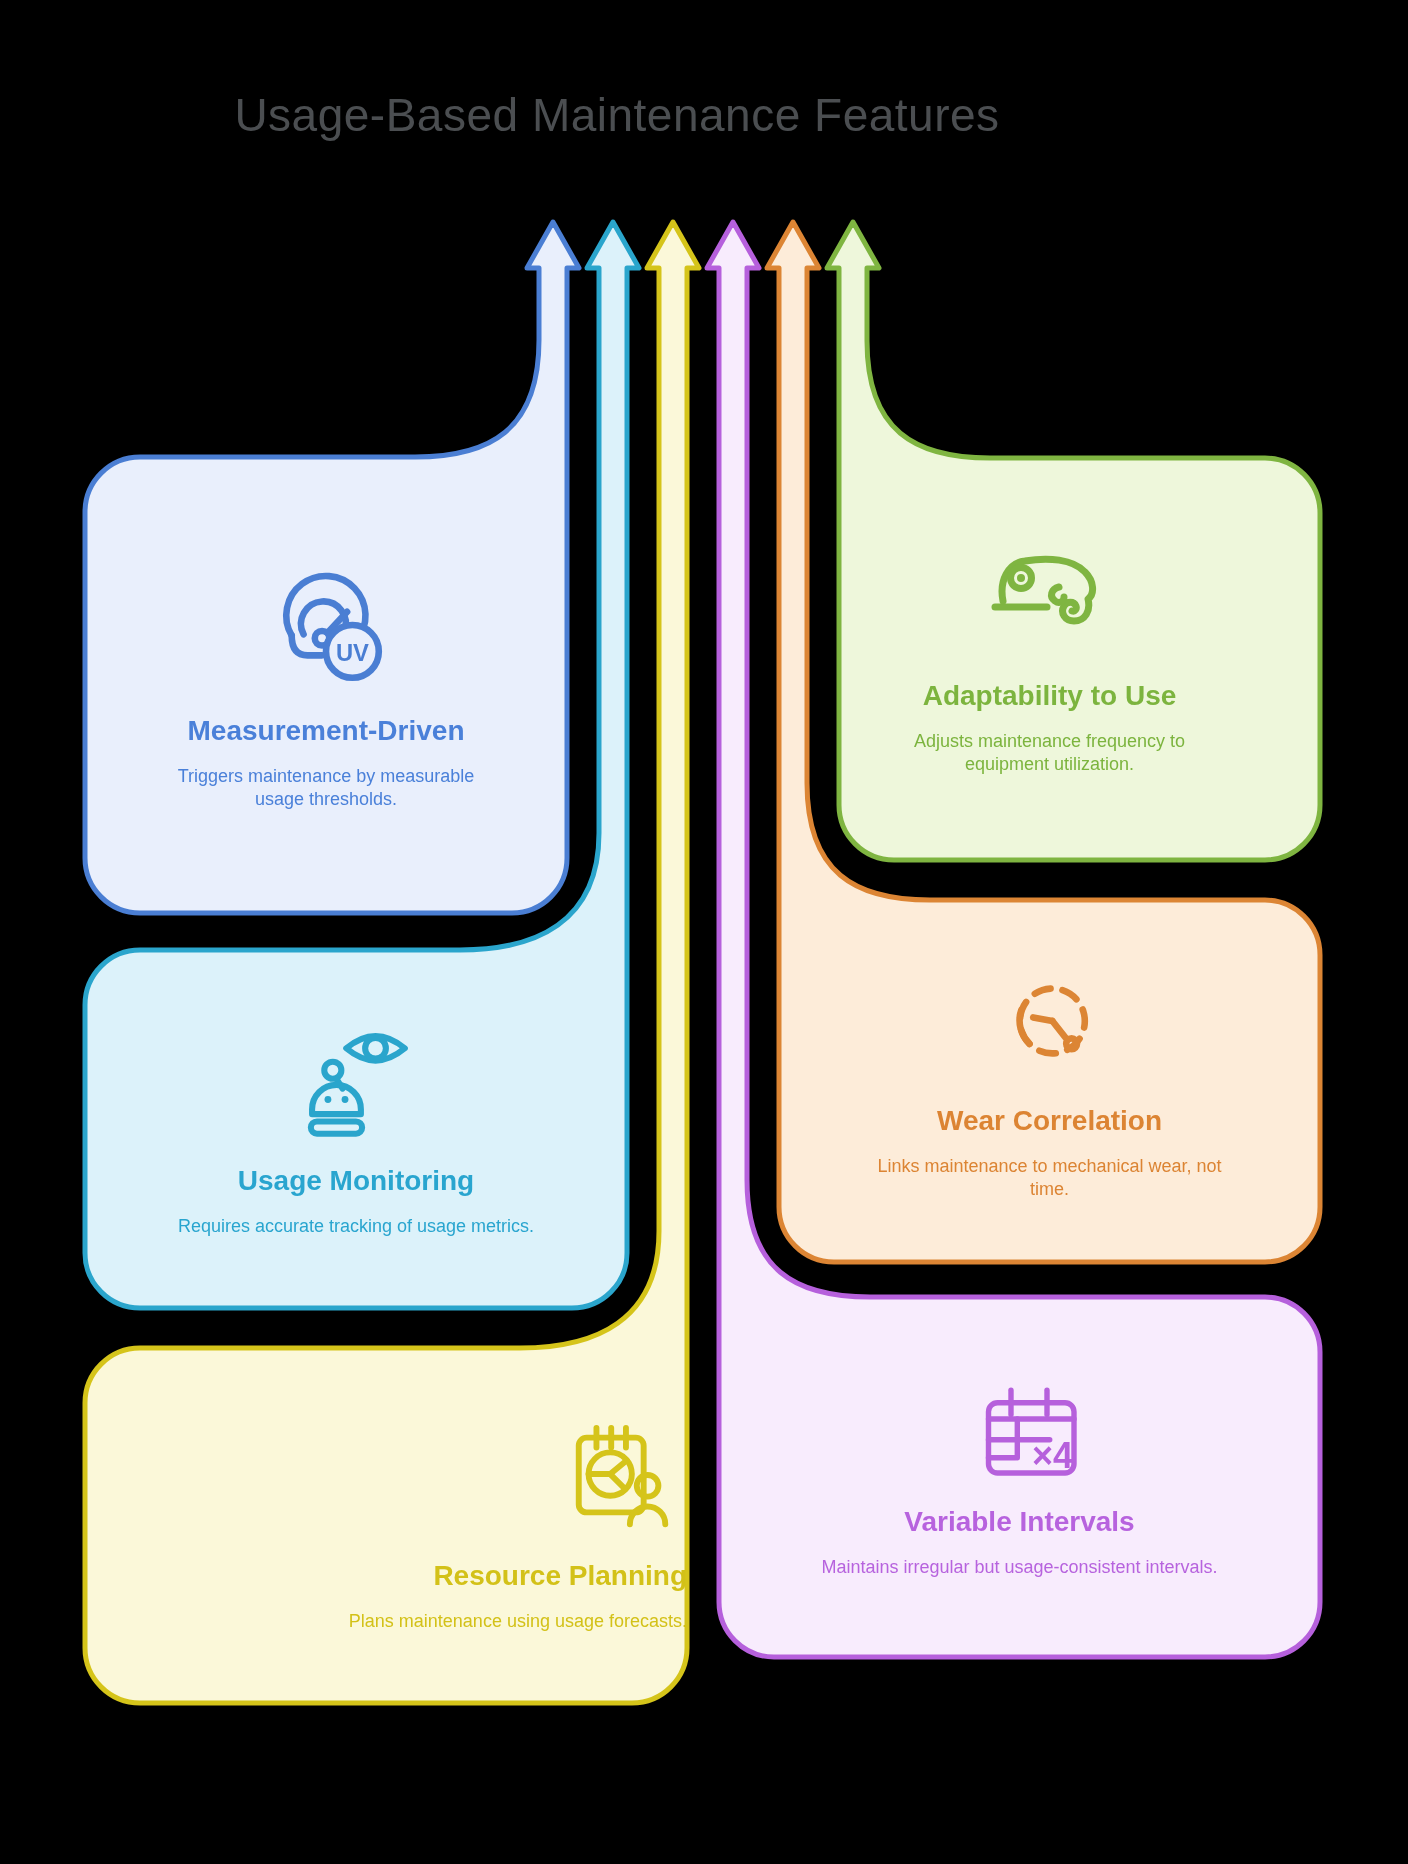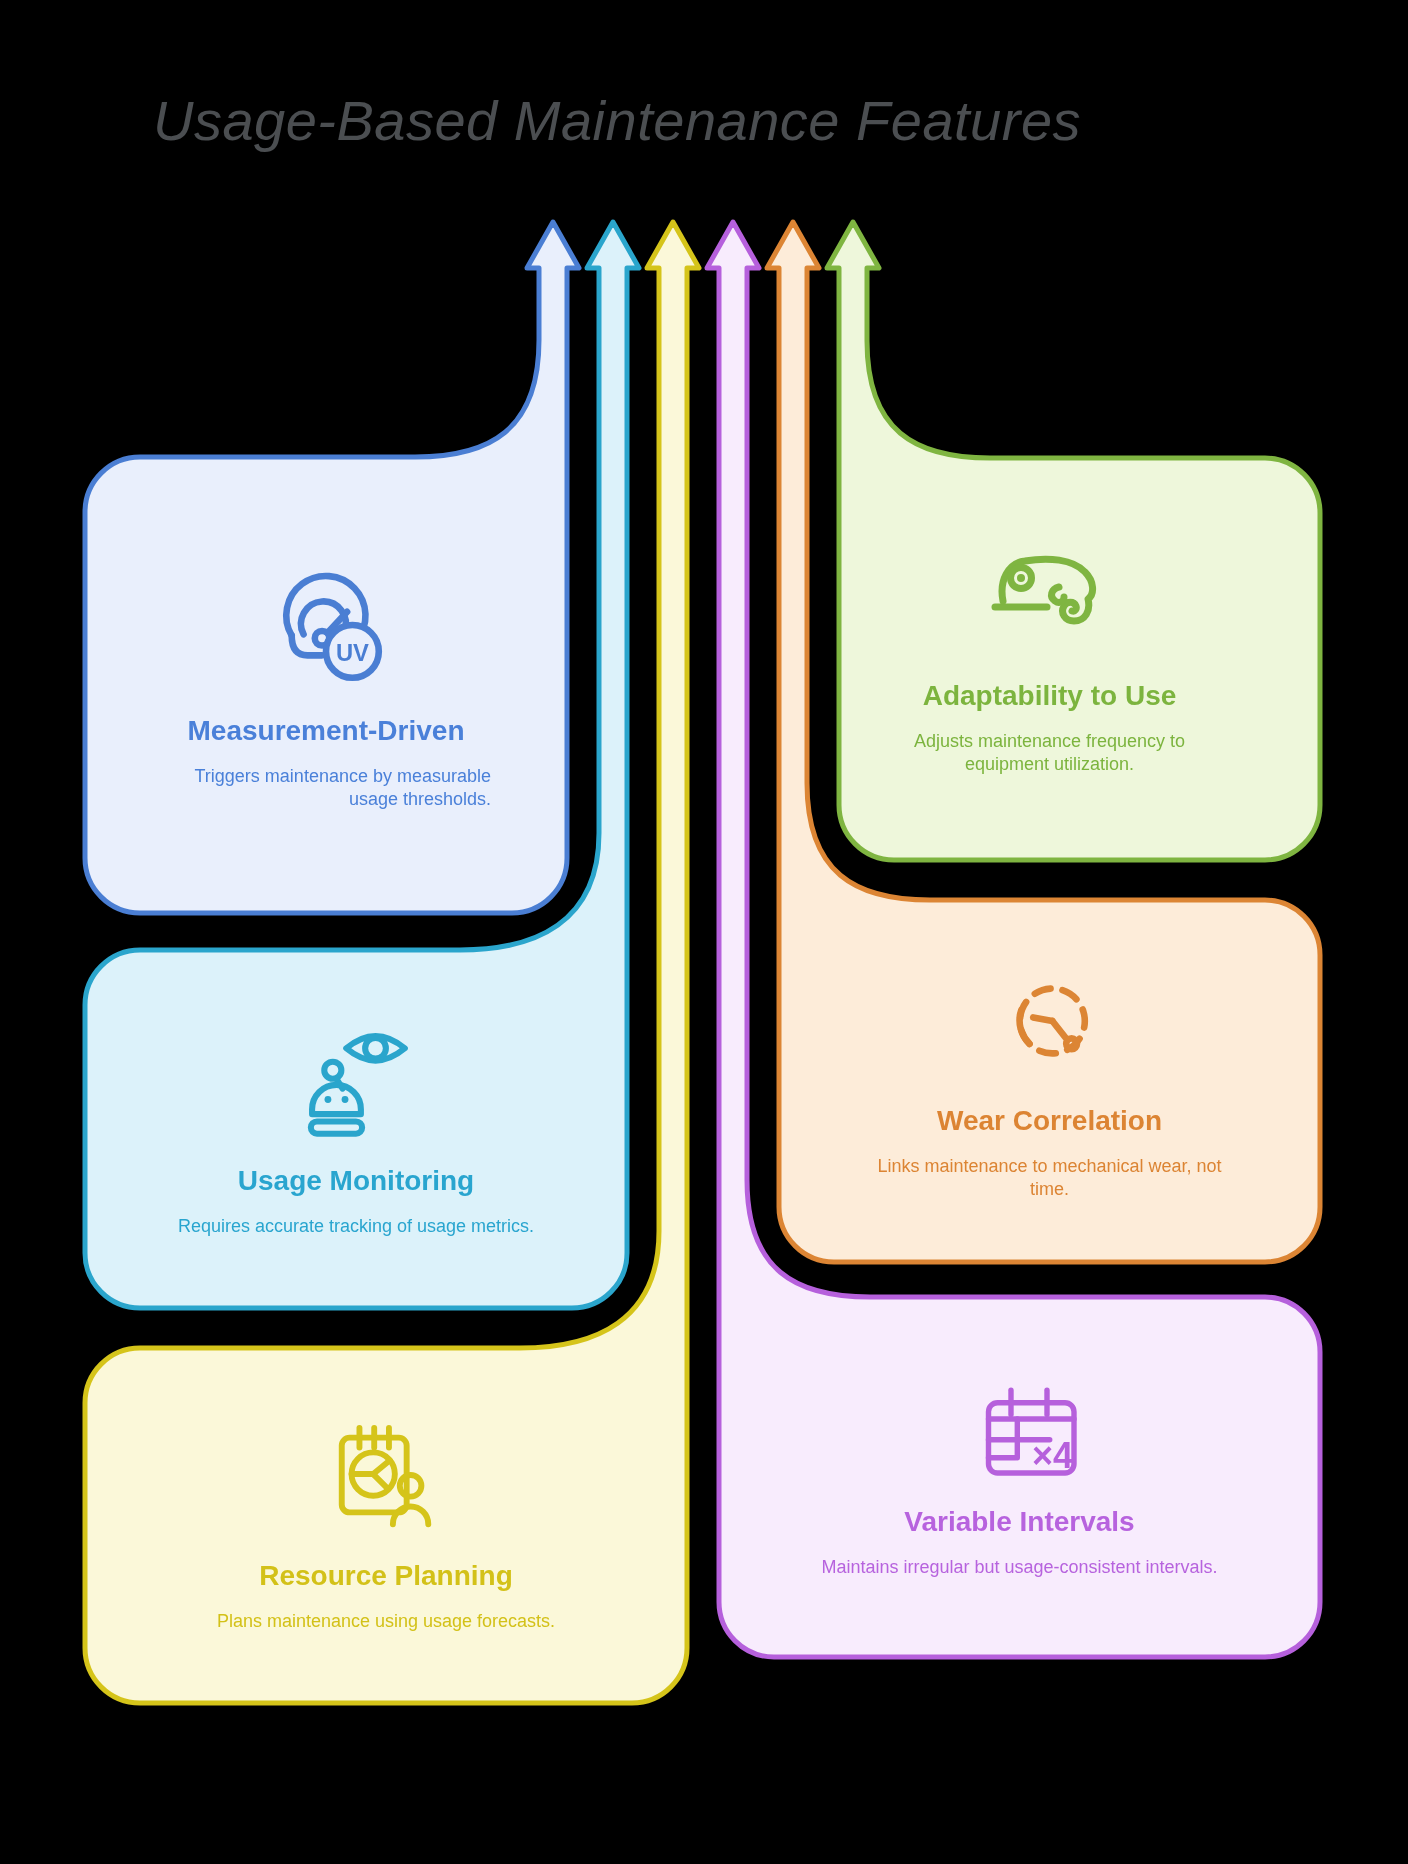--- a/index.html
+++ b/index.html
@@ -2,23 +2,22 @@
 <html><head>
 <meta charset="utf-8">
 <style>
   html,body { margin:0; padding:0; background:#000; }
   .stage {
     position:relative; width:1408px; height:1864px; background:#000;
     font-family:"Liberation Sans", sans-serif; overflow:hidden;
   }
   .main-title {
     position:absolute; top:88px; left:0; width:1234px;
-    text-align:center; font-size:56px; font-weight:500; color:#4b4e51;
+    text-align:center; font-size:46px; font-weight:500; color:#4b4e51;
     letter-spacing:0.5px;
-    font-style:italic;
   }
   .shapes { position:absolute; left:0; top:0; }
   .panel {
     position:absolute; display:flex; flex-direction:column;
     align-items:center; justify-content:center; text-align:center;
   }
   .panel .icon { margin-bottom:22px; }
   .panel-title { font-size:28px; font-weight:700; line-height:1.28; margin-bottom:16px; }
   .panel-desc  { font-size:18px; font-weight:400; line-height:1.3; }
   
@@ -48,21 +47,21 @@
     <g stroke-width="5" stroke-linejoin="round" fill-rule="nonzero">
       <path fill="#e9effc" stroke="#4a7ed3" d="M 85,512 A55 55 0 0 1 140,457 L 415,457 C 490,457 539,430 539,340 L 539,268 L 527,268 L 553,222 L 579,268 L 567,268 L 567,858 A55 55 0 0 1 512,913 L 140,913 A55 55 0 0 1 85,858 Z"></path>
       <path fill="#dcf2fa" stroke="#2aa5cc" d="M 85,1005 A55 55 0 0 1 140,950 L 460,950 C 535,950 599,923 599,833 L 599,268 L 587,268 L 613,222 L 639,268 L 627,268 L 627,1253 A55 55 0 0 1 572,1308 L 140,1308 A55 55 0 0 1 85,1253 Z"></path>
       <path fill="#fbf8d9" stroke="#d5c41a" d="M 85,1403 A55 55 0 0 1 140,1348 L 520,1348 C 595,1348 659,1321 659,1231 L 659,268 L 647,268 L 673,222 L 699,268 L 687,268 L 687,1648 A55 55 0 0 1 632,1703 L 140,1703 A55 55 0 0 1 85,1648 Z"></path>
       <path fill="#eef7db" stroke="#7fb541" d="M 839,268 L 827,268 L 853,222 L 879,268 L 867,268 L 867,341 C 867,431 915,458 990,458 L 1265,458 A55 55 0 0 1 1320,513 L 1320,805 A55 55 0 0 1 1265,860 L 894,860 A55 55 0 0 1 839,805 Z"></path>
       <path fill="#fdecd9" stroke="#dc8534" d="M 779,268 L 767,268 L 793,222 L 819,268 L 807,268 L 807,783 C 807,873 855,900 930,900 L 1265,900 A55 55 0 0 1 1320,955 L 1320,1207 A55 55 0 0 1 1265,1262 L 834,1262 A55 55 0 0 1 779,1207 Z"></path>
       <path fill="#f8ecfd" stroke="#b660dc" d="M 719,268 L 707,268 L 733,222 L 759,268 L 747,268 L 747,1180 C 747,1270 795,1297 870,1297 L 1265,1297 A55 55 0 0 1 1320,1352 L 1320,1602 A55 55 0 0 1 1265,1657 L 774,1657 A55 55 0 0 1 719,1602 Z"></path>
     </g>
   </svg>
 
-  <div class="panel f1" style="left:85px;top:457px;width:482px;height:456px;text-align:right;">
+  <div class="panel f1" style="left:85px;top:457px;width:482px;height:456px;">
     <svg class="icon" width="132" height="132" viewBox="0 0 100 100" fill="none" stroke="#4a7ed3" stroke-width="5" stroke-linecap="round" stroke-linejoin="round">
       <path d="M 24,58 A 30,30 0 1 1 73,62"></path>
       <path d="M 24,58 C 24,68 28,73 36,73 L 47,73"></path>
       <path d="M 33,57 A 17,17 0 1 1 64,55"></path>
       <line x1="51" y1="56" x2="66" y2="40"></line>
       <circle cx="47" cy="60" r="5.5"></circle>
       <circle cx="70" cy="70" r="20" fill="#e9effc"></circle>
       <text x="70" y="71" text-anchor="middle" dominant-baseline="central" font-family="Liberation Sans, sans-serif" font-size="18" font-weight="700" fill="#4a7ed3" stroke="none">UV</text>
     </svg>
     <div class="panel-title">Measurement-Driven</div>
@@ -77,21 +76,21 @@
       <line x1="34" y1="49" x2="39" y2="57"></line>
       <path d="M 14,78 L 14,74 A 20,20 0 0 1 54,74 L 54,78 Z"></path>
       <circle cx="27" cy="66" r="2.8" fill="#2aa5cc" stroke="none"></circle>
       <circle cx="41" cy="66" r="2.8" fill="#2aa5cc" stroke="none"></circle>
       <rect x="13" y="84" width="42" height="10" rx="5"></rect>
     </svg>
     <div class="panel-title">Usage Monitoring</div>
     <div class="panel-desc">Requires accurate tracking of usage metrics.</div>
   </div>
 
-  <div class="panel f3" style="left:85px;top:1348px;width:602px;height:355px;">
+  <div class="panel f3" style="left:85px;top:1348px;width:602px;height:355px;align-items:flex-end;">
     <svg class="icon" width="128" height="118" viewBox="0 0 130 120" fill="none" stroke="#d5c41a" stroke-width="6" stroke-linecap="round" stroke-linejoin="round">
       <rect x="20" y="20" width="66" height="76" rx="8"></rect>
       <line x1="38" y1="10" x2="38" y2="30"></line>
       <line x1="53" y1="10" x2="53" y2="30"></line>
       <line x1="68" y1="10" x2="68" y2="30"></line>
       <circle cx="52" cy="57" r="22"></circle>
       <line x1="52" y1="57" x2="30" y2="57"></line>
       <line x1="52" y1="57" x2="69" y2="43"></line>
       <line x1="52" y1="57" x2="67" y2="72"></line>
       <circle cx="90" cy="69" r="11"></circle>

